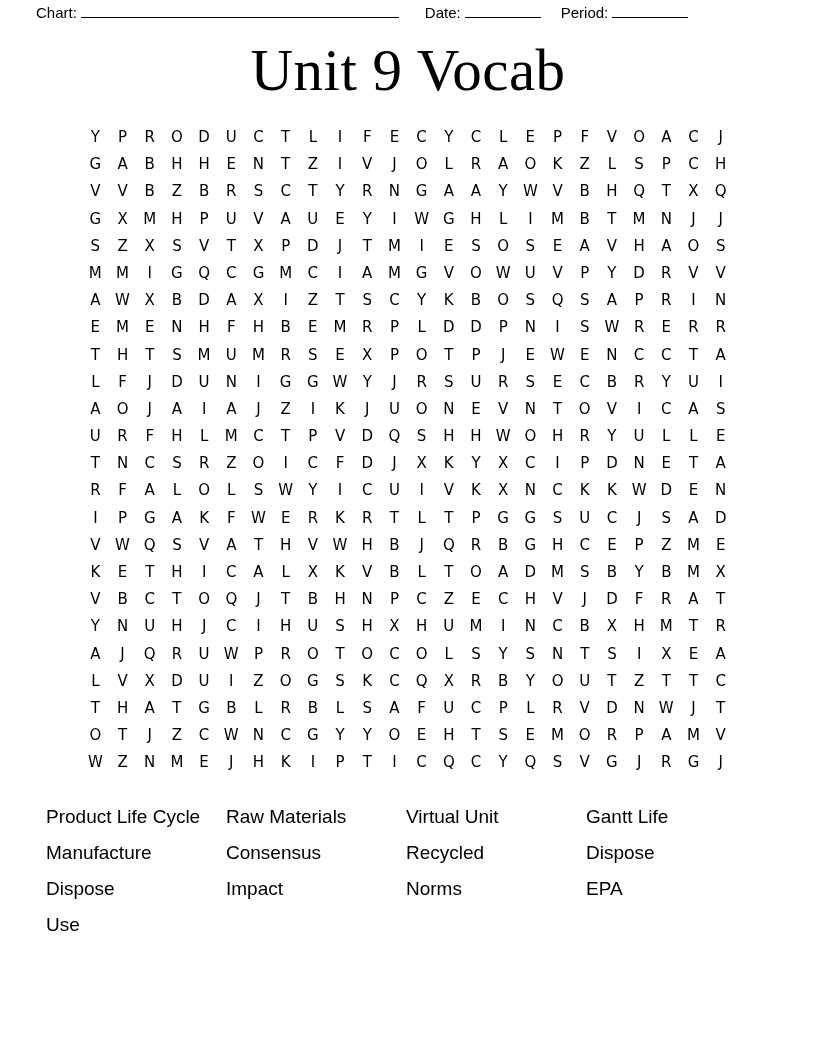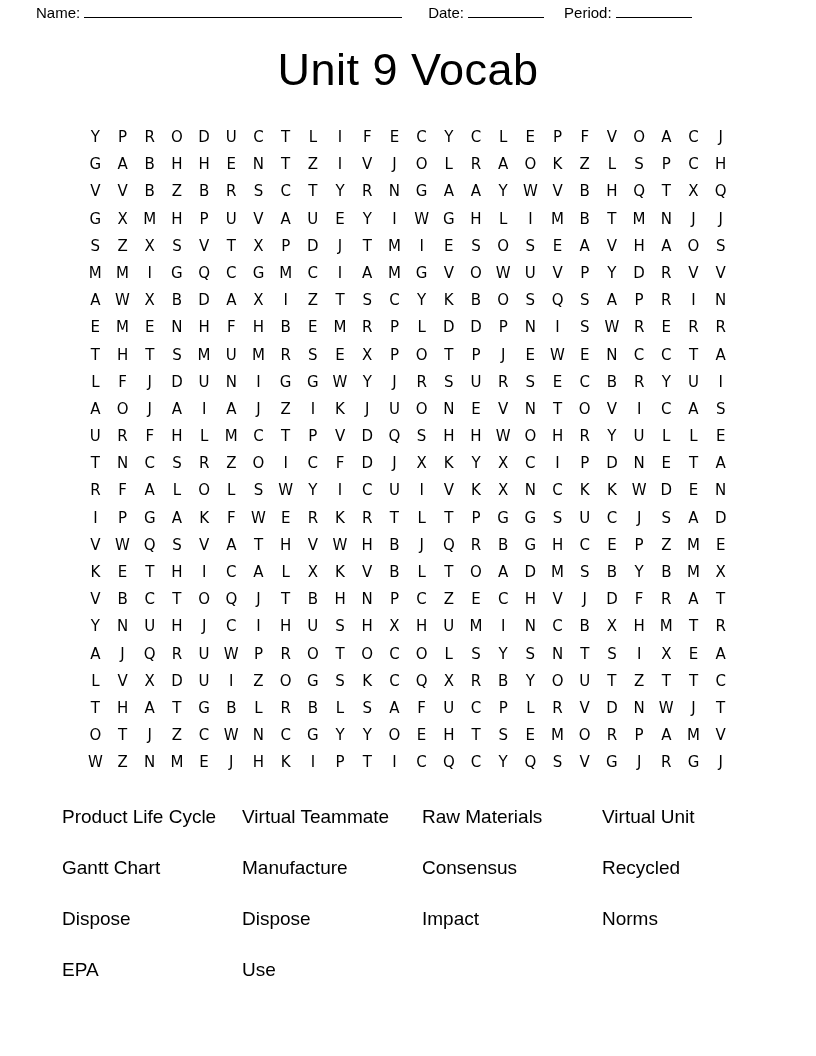--- a/index.html
+++ b/index.html
@@ -40,25 +40,26 @@
   }
   .rule-name   { width: 318px; }
   .rule-date   { width: 76px; }
   .rule-period { width: 76px; }
   .gap-lg { width: 26px; }
   .gap-md { width: 20px; }
 
   
   .title {
     text-align: center;
-    font-size: 45px;
+    font-size: 59px;
     line-height: 52px;
     font-weight: normal;
     margin: 22px 0 0 0;
     letter-spacing: 0.5px;
+    font-family: Liberation Serif, serif;
   }
 
   
   .grid-wrap {
     margin-top: 28px;
     display: flex;
     justify-content: center;
   }
   .grid {
     display: grid;
@@ -68,39 +69,39 @@
   .cell {
     font-size: 15px;
     line-height: 27.2px;
     text-align: center;
     font-family: "DejaVu Sans", sans-serif;
     letter-spacing: 0;
   }
 
   
   .wordlist {
-    margin: 22px 0 0 16px;
+    margin: 22px 0 0 0;
     padding: 0 40px 0 46px;
     display: grid;
     grid-template-columns: 180px 180px 180px 180px;
-    row-gap: 15px;
+    row-gap: 0;
   }
   .word {
     font-size: 19px;
     line-height: 36px;
     white-space: nowrap;
   }
   .word-empty { visibility: hidden; }
 </style>
 </head>
 <body>
 
 <div class="header-row">
   <div class="field">
-    <span class="field-label">Name:</span>
+    <span class="field-label">Chart:</span>
     <span class="rule rule-name"></span>
   </div>
   <span class="gap-lg"></span>
   <div class="field">
     <span class="field-label">Date:</span>
     <span class="rule rule-date"></span>
   </div>
   <span class="gap-md"></span>
   <div class="field">
     <span class="field-label">Period:</span>
@@ -686,24 +687,23 @@
       <div class="cell">G</div>
       <div class="cell">J</div>
       <div class="cell">R</div>
       <div class="cell">G</div>
       <div class="cell">J</div>
     </div>
 </div>
 
 <div class="wordlist" id="wordlist">
     <div class="word">Product Life Cycle</div>
-    <div class="word">Virtual Teammate</div>
     <div class="word">Raw Materials</div>
     <div class="word">Virtual Unit</div>
-    <div class="word">Gantt Chart</div>
+    <div class="word">Gantt Life</div>
     <div class="word">Manufacture</div>
     <div class="word">Consensus</div>
     <div class="word">Recycled</div>
     <div class="word">Dispose</div>
     <div class="word">Dispose</div>
     <div class="word">Impact</div>
     <div class="word">Norms</div>
     <div class="word">EPA</div>
     <div class="word">Use</div>
     <div class="word word-empty"></div>

